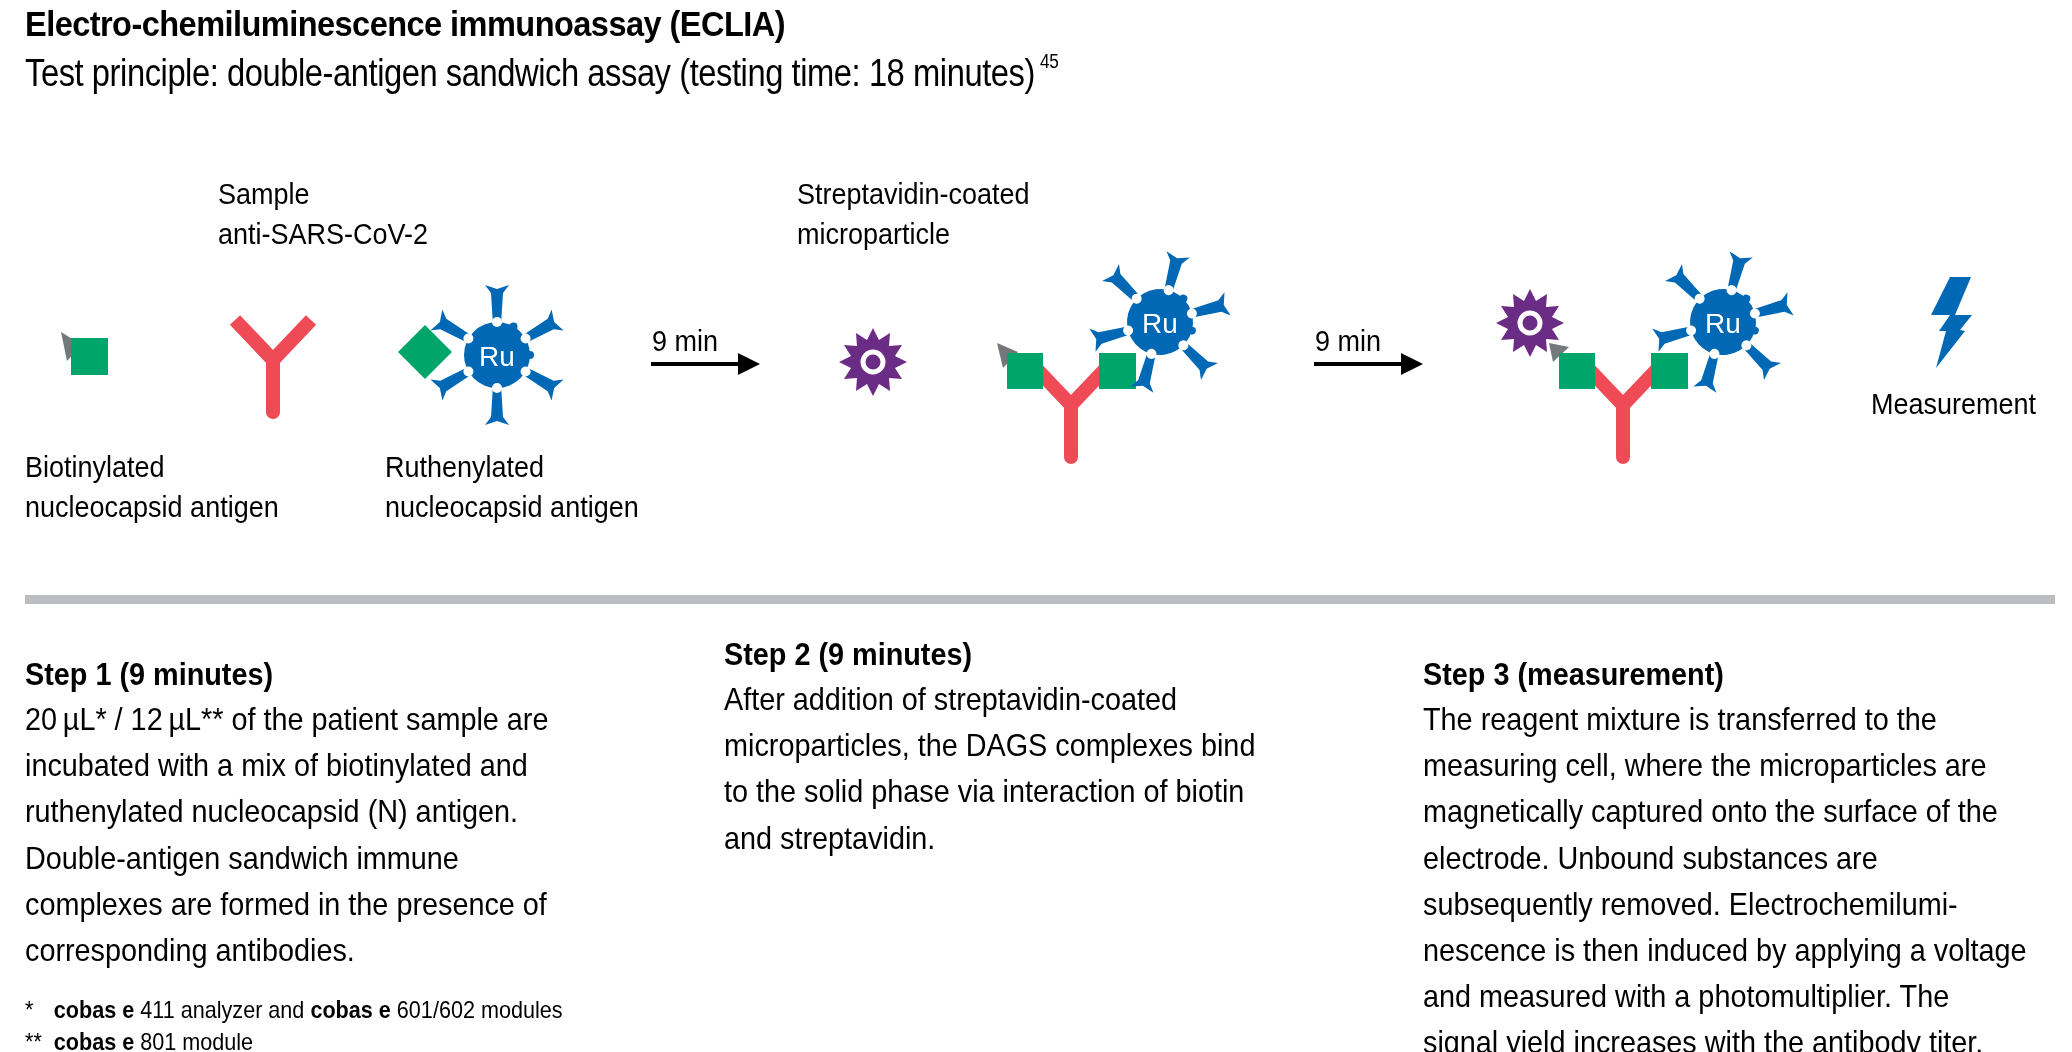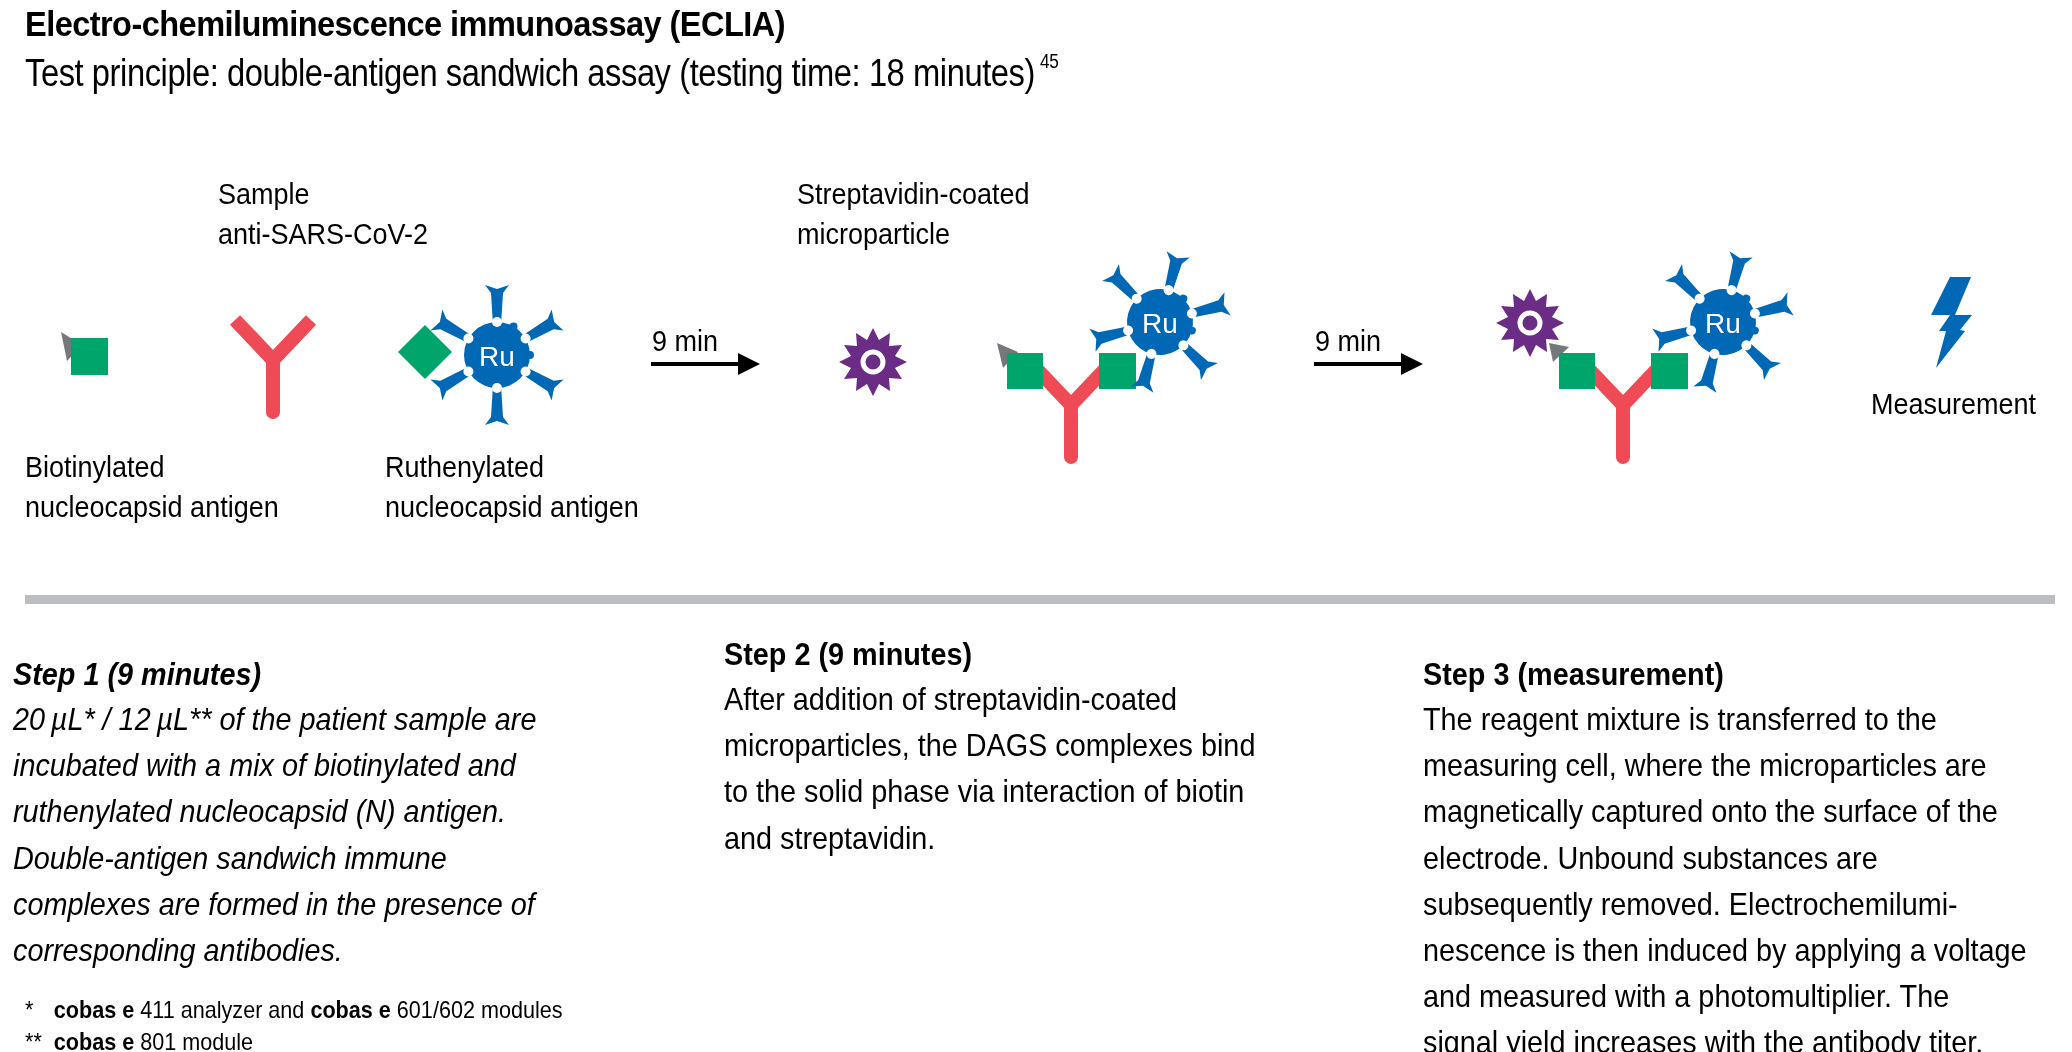--- a/index.html
+++ b/index.html
@@ -166,21 +166,21 @@
   <div>Ruthenylated</div>
   <div>nucleocapsid antigen</div>
 </div>
 <div class="abs label" style="left:1871px; top:384px;">Measurement</div>
 
 <div class="abs arrow-label" style="left:652px; top:324px;">9 min</div>
 <div class="abs arrow-label" style="left:1315px; top:324px;">9 min</div>
 
 <div class="abs divider"></div>
 
-<div class="abs step" style="left:13px; top:652px;font-style:italic;">
+<div class="abs step" style="left:25px; top:652px;">
   <div class="step-heading">Step 1 (9 minutes)</div>
   <div class="step-body">
     <span class="line">20 µL* / 12 µL** of the patient sample are</span>
     <span class="line">incubated with a mix of biotinylated and</span>
     <span class="line">ruthenylated nucleocapsid (N) antigen.</span>
     <span class="line">Double-antigen sandwich immune</span>
     <span class="line">complexes are formed in the presence of</span>
     <span class="line">corresponding antibodies.</span>
   </div>
 </div>

